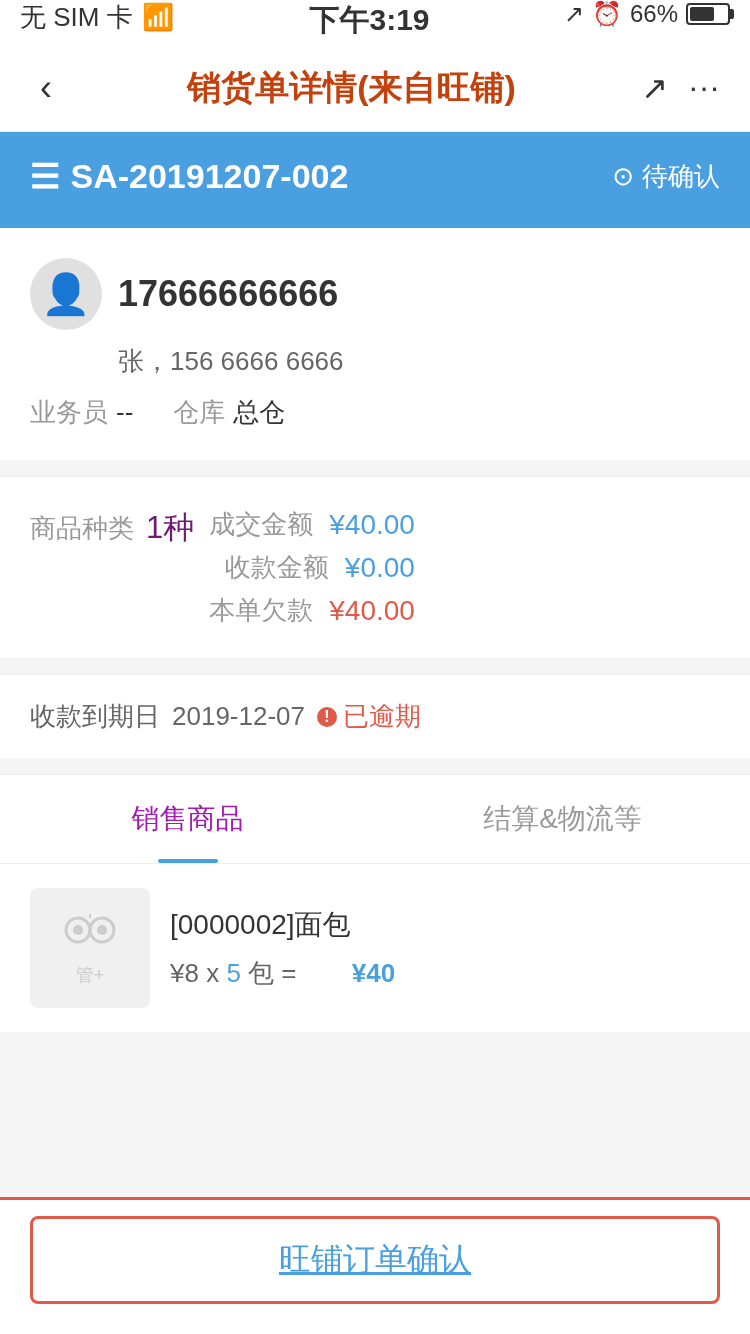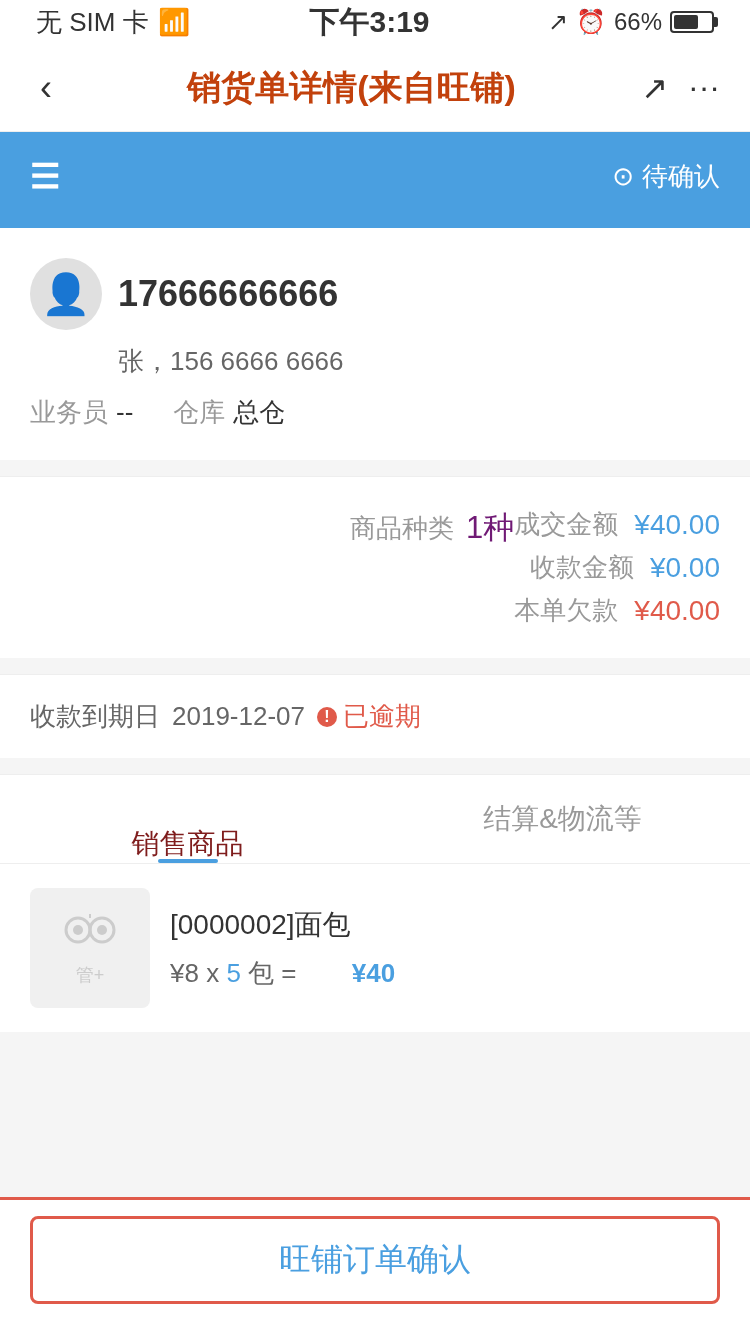--- a/index.html
+++ b/index.html
@@ -12,23 +12,23 @@
       font-size: 28px;
       color: #333;
     }
 
     
     .status-bar {
       width: 750px;
       height: 44px;
       background: #fff;
       display: flex;
-      align-items: center;
+      align-items: flex-start;
       justify-content: space-between;
-      padding: 0 36px;
+      padding: 0 20px;
       font-size: 26px;
       font-weight: 500;
     }
     .status-left {
       display: flex;
       align-items: center;
       gap: 10px;
     }
     .status-center {
       font-size: 30px;
@@ -196,21 +196,22 @@
 
     
     .summary-card {
       background: #fff;
       padding: 30px;
       margin-bottom: 16px;
     }
     .summary-row {
       display: flex;
       align-items: flex-start;
-      justify-content: flex-end;
+      justify-content: flex-start;
+      gap: 15px;
     }
     .summary-left {
       display: flex;
       align-items: center;
       gap: 12px;
       font-size: 26px;
       color: #666;
     }
     .summary-label {
       color: #999;
@@ -288,22 +289,21 @@
       display: flex;
       flex-direction: column;
       align-items: center;
       justify-content: center;
       font-size: 28px;
       color: #999;
       cursor: pointer;
       position: relative;
     }
     .tab.active {
-      color: #7f1d1d;
-      justify-content: flex-end;
+      color: #a21caf;
     }
     .tab-underline {
       position: absolute;
       bottom: 0;
       left: 50%;
       transform: translateX(-50%);
       width: 60px;
       height: 4px;
       background: #4a9fe0;
       border-radius: 2px;
@@ -385,20 +385,21 @@
       height: 88px;
       background: #fff;
       border: 3px solid #e05a4a;
       border-radius: 8px;
       font-size: 32px;
       color: #4a9fe0;
       cursor: pointer;
       display: flex;
       align-items: center;
       justify-content: center;
+      text-decoration: underline;
     }
   </style>
 </head>
 <body>
 
 <div class="status-bar">
   <div class="status-left">
     <span>无 SIM 卡</span>
     <span>📶</span>
   </div>
@@ -419,20 +420,21 @@
   <div class="nav-actions">
     <span class="nav-action-btn">↗</span>
     <span class="nav-action-btn">···</span>
   </div>
 </div>
 
 <div class="order-header">
   <div class="order-header-top">
     <div class="order-id">
       <span>☰</span>
+      <span>SA-20191207-002</span>
     </div>
     <div class="order-status">
       <span>⊙</span>
       <span>待确认</span>
     </div>
   </div>
 </div>
 
 <div class="customer-card">
   <div class="customer-header">

